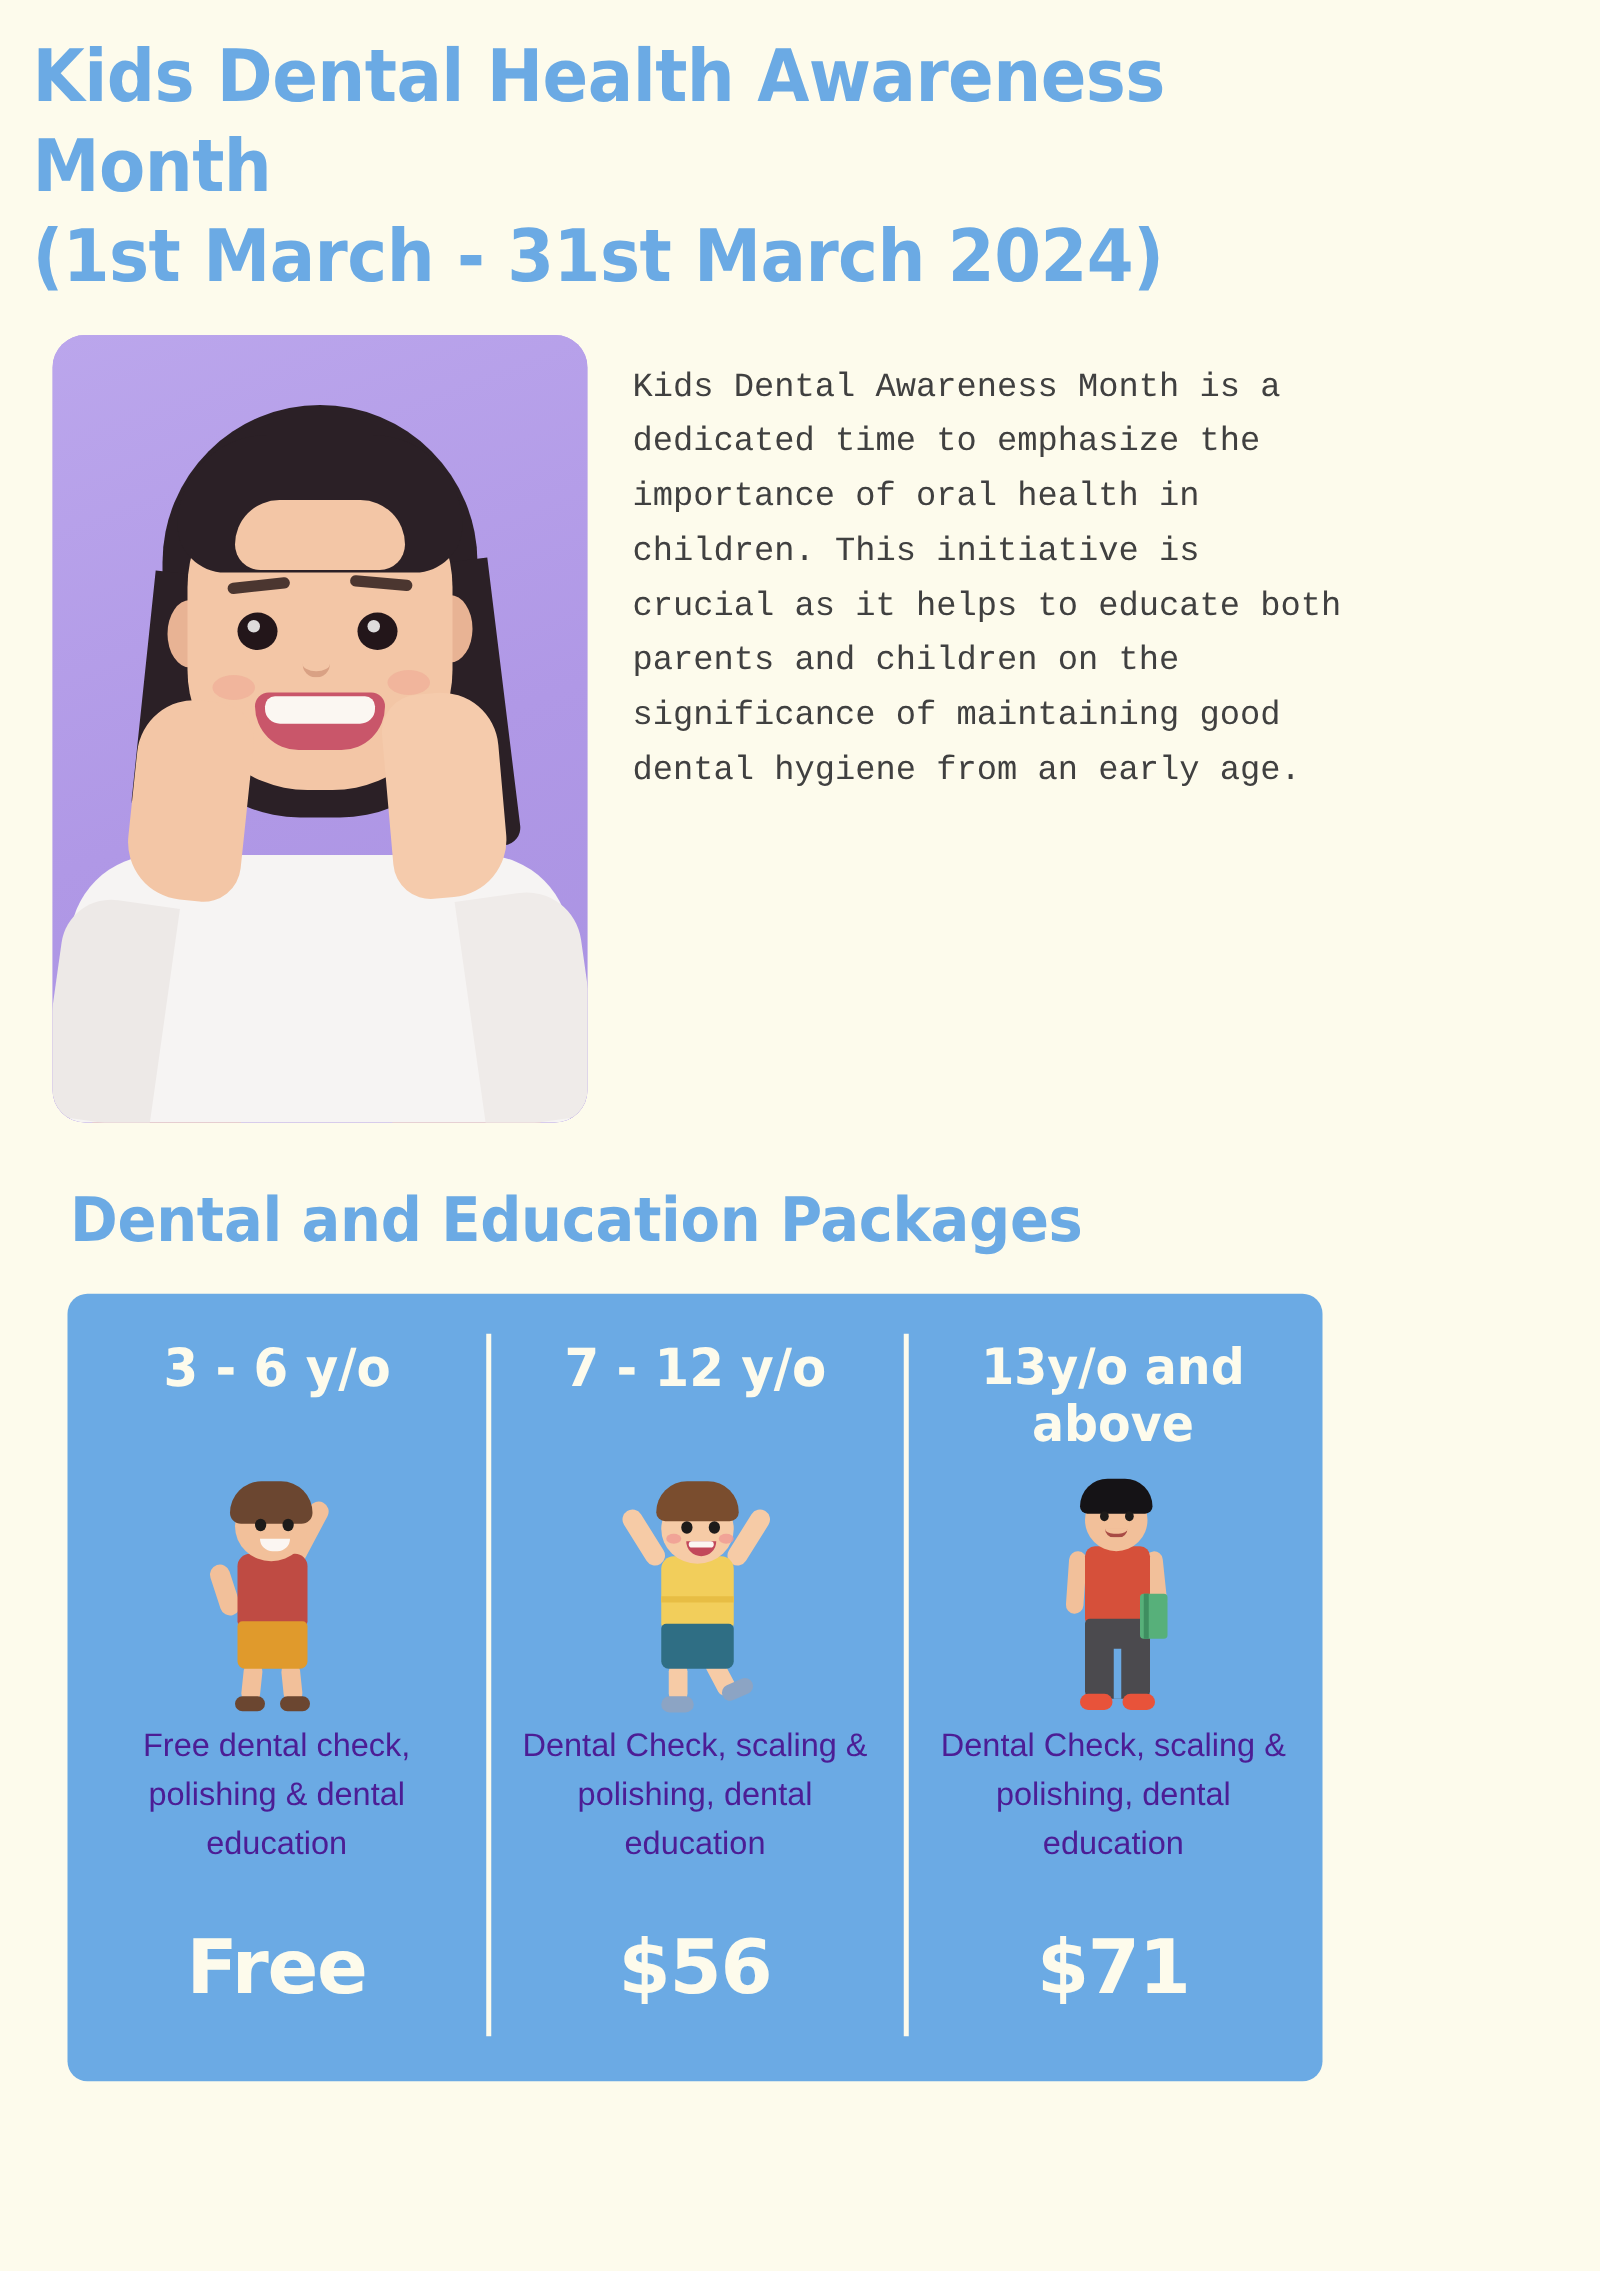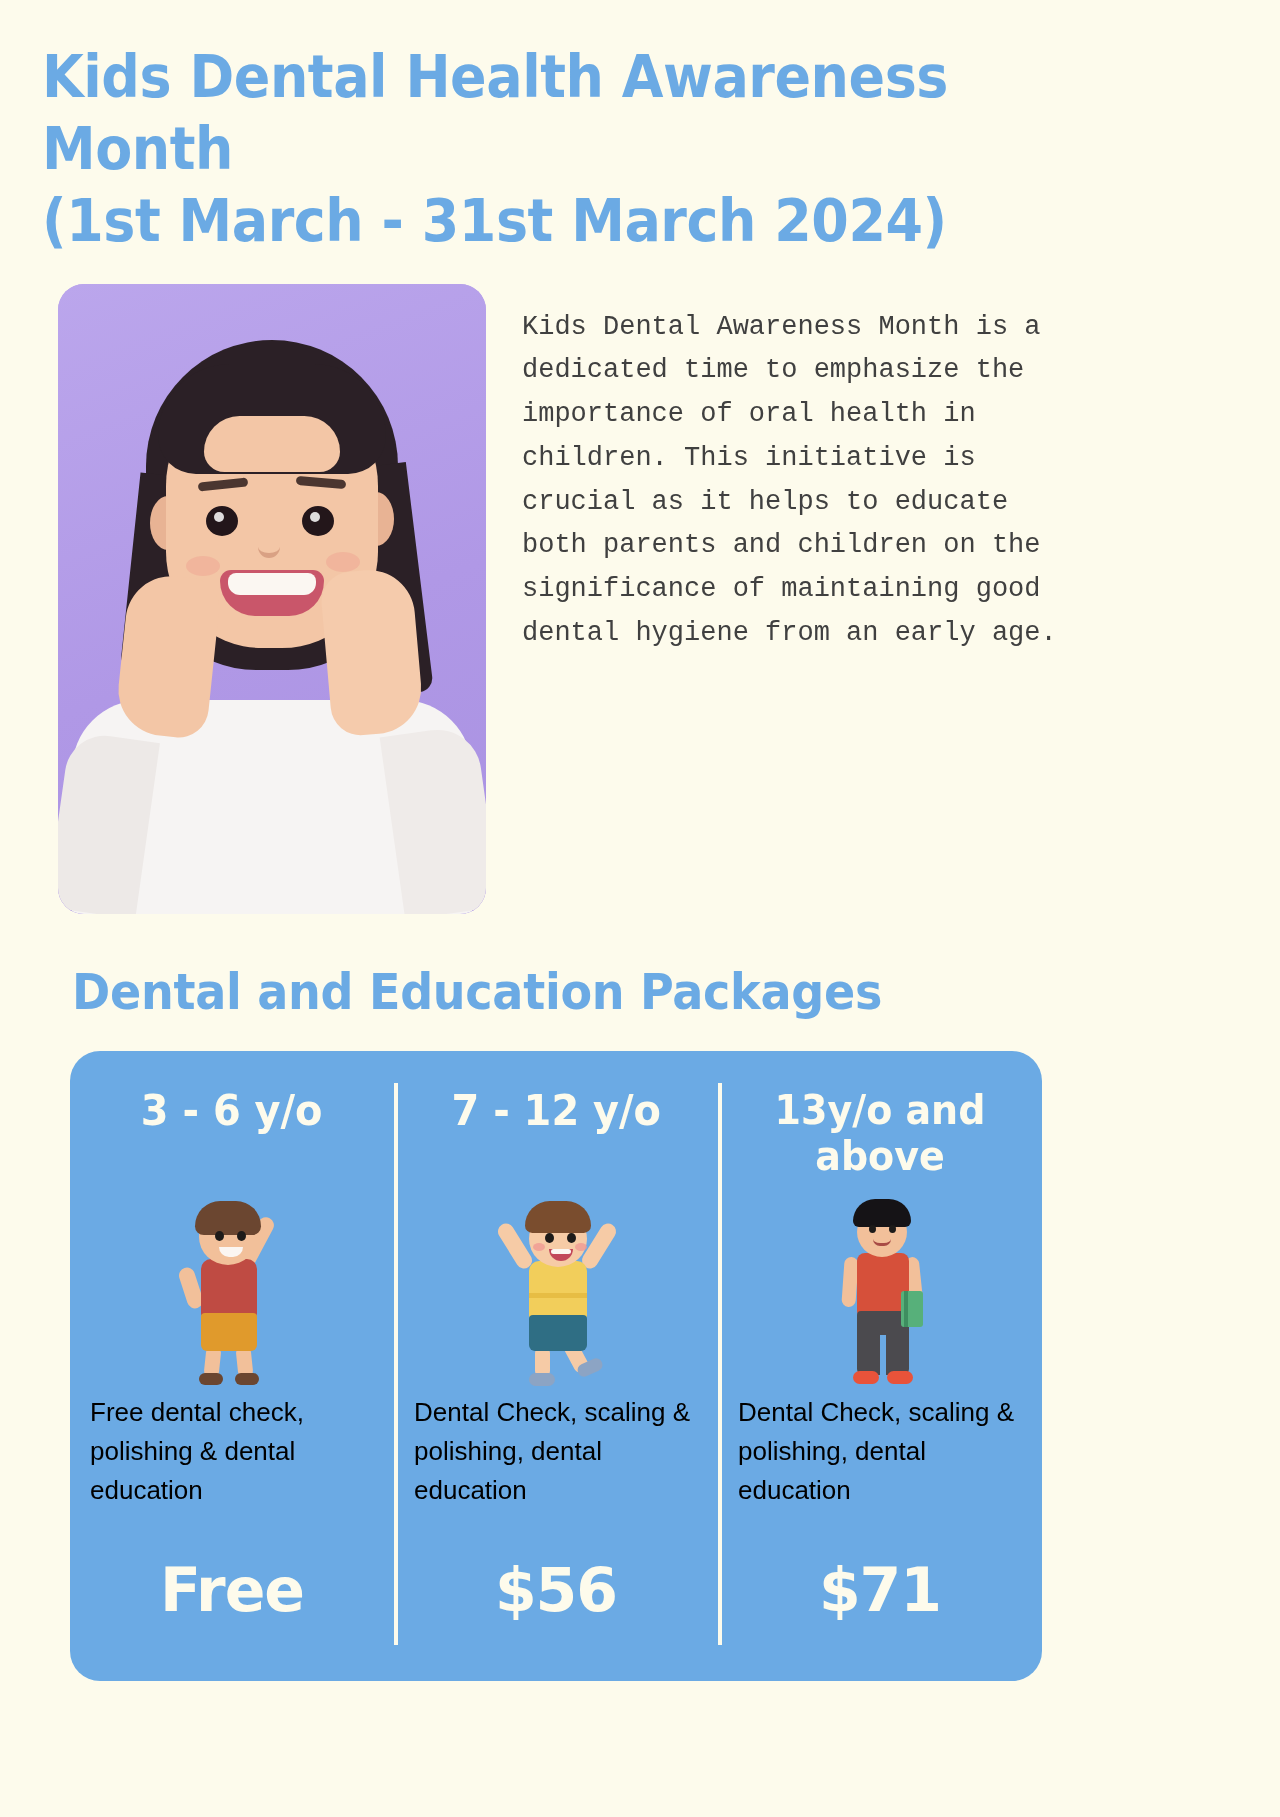--- a/index.html
+++ b/index.html
@@ -11,21 +11,21 @@
     font-family: "Liberation Sans", sans-serif;
     overflow: hidden;
     position: relative;
   }
 
   .poster {
     width: 1104px;
     height: 1817px;
     background: #FDFBEC;
     position: relative;
-    padding: 16px;
+    padding: 0;
   }
 
   
   .title-block {
     padding: 26px 30px 0 26px;
   }
   .main-title {
     color: #6BAAE4;
     font-family: "DejaVu Sans", sans-serif;
     font-weight: bold;
@@ -171,21 +171,21 @@
     letter-spacing: -0.3px;
     transform: scaleX(0.94);
     transform-origin: left center;
     margin: 50px 0 0 56px;
   }
 
   
   .package-card {
     margin: 30px 46px 0 54px;
     background: #6BAAE4;
-    border-radius: 30px;
+    border-radius: 16px;
     display: flex;
     min-height: 630px;
     padding: 22px 0 26px 0;
   }
   .pkg-col {
     flex: 1 1 33.333%;
     display: flex;
     flex-direction: column;
     align-items: center;
     position: relative;
@@ -214,23 +214,24 @@
   }
 
   .pkg-figure {
     width: 150px;
     height: 188px;
     position: relative;
     margin: 4px 0 10px 0;
   }
 
   .pkg-desc {
-    color: #000000;
+    color: #4c1d95;
     font-size: 26px;
     line-height: 1.5;
+    text-align: center;
     min-height: 134px;
     padding: 0 6px;
   }
 
   .pkg-price {
     color: #FDFBEC;
     font-family: "DejaVu Sans", sans-serif;
     font-weight: bold;
     font-size: 60px;
     margin-top: 28px;

